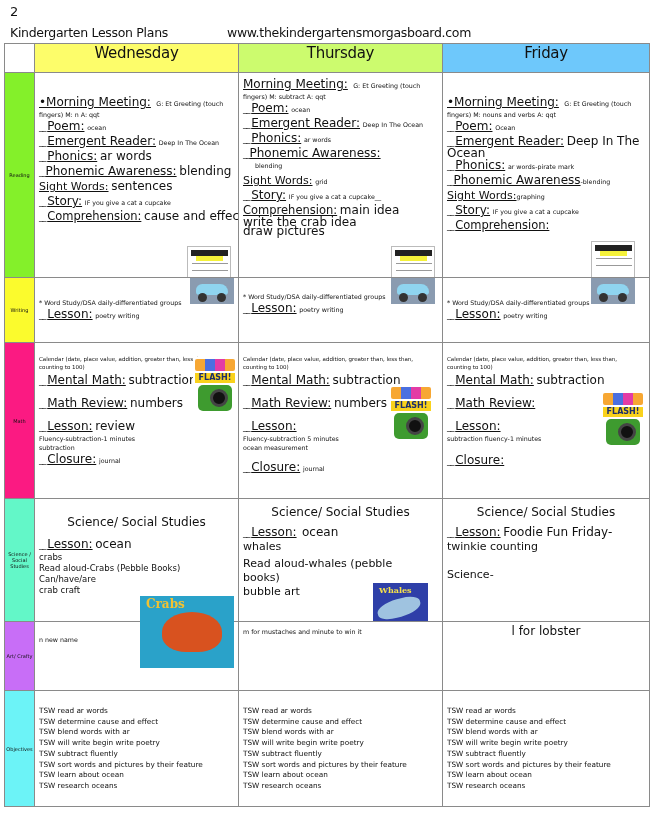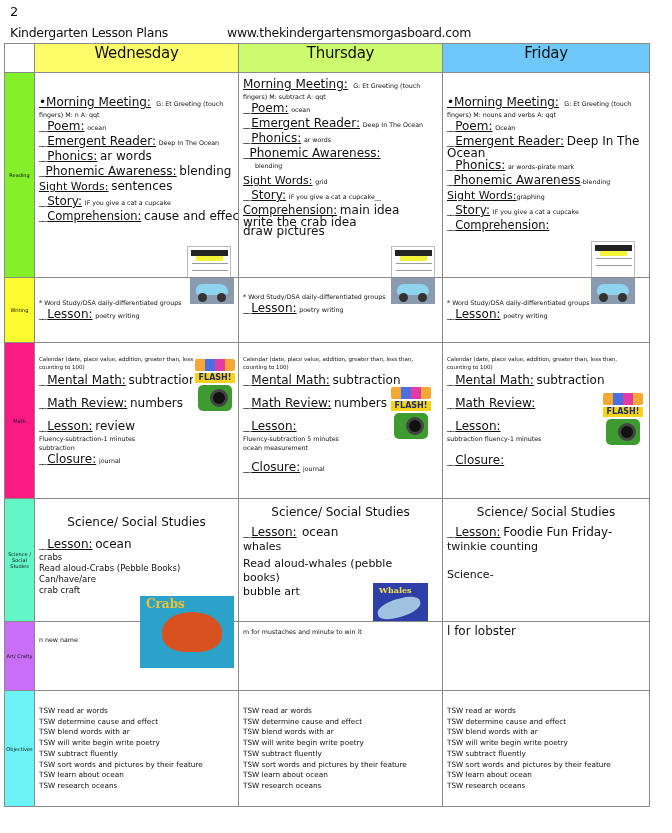--- a/index.html
+++ b/index.html
@@ -263,21 +263,21 @@
     <td class="cell" style="padding-top:13px; overflow:visible;">
       <span class="line xs">n new name</span>
       <div class="crabs" style="left:105px; top:-26px;">
             <div class="ttl">Crabs</div>
             <div class="crab"></div>
           </div>
     </td>
     <td class="cell" style="padding-top:5px;">
       <span class="line xs">m for mustaches and minute to win it</span>
     </td>
-    <td class="cell" style="padding-top:5px;">
+    <td class="cell" style="padding-top:5px;text-align:center;">
       <span class="line sm">l for lobster</span>
     </td>
   </tr>
 
   <tr style="height:116px;">
     <td class="label" style="background:#6cf3f7;">Objectives</td>
     <td class="cell" style="padding-top:15px;">
       <span class="line sm" style="font-size:7.3px; line-height:10.7px;">TSW read ar  words</span>
       <span class="line sm" style="font-size:7.3px; line-height:10.7px;">TSW determine cause and effect</span>
       <span class="line sm" style="font-size:7.3px; line-height:10.7px;">TSW blend words with ar</span>

